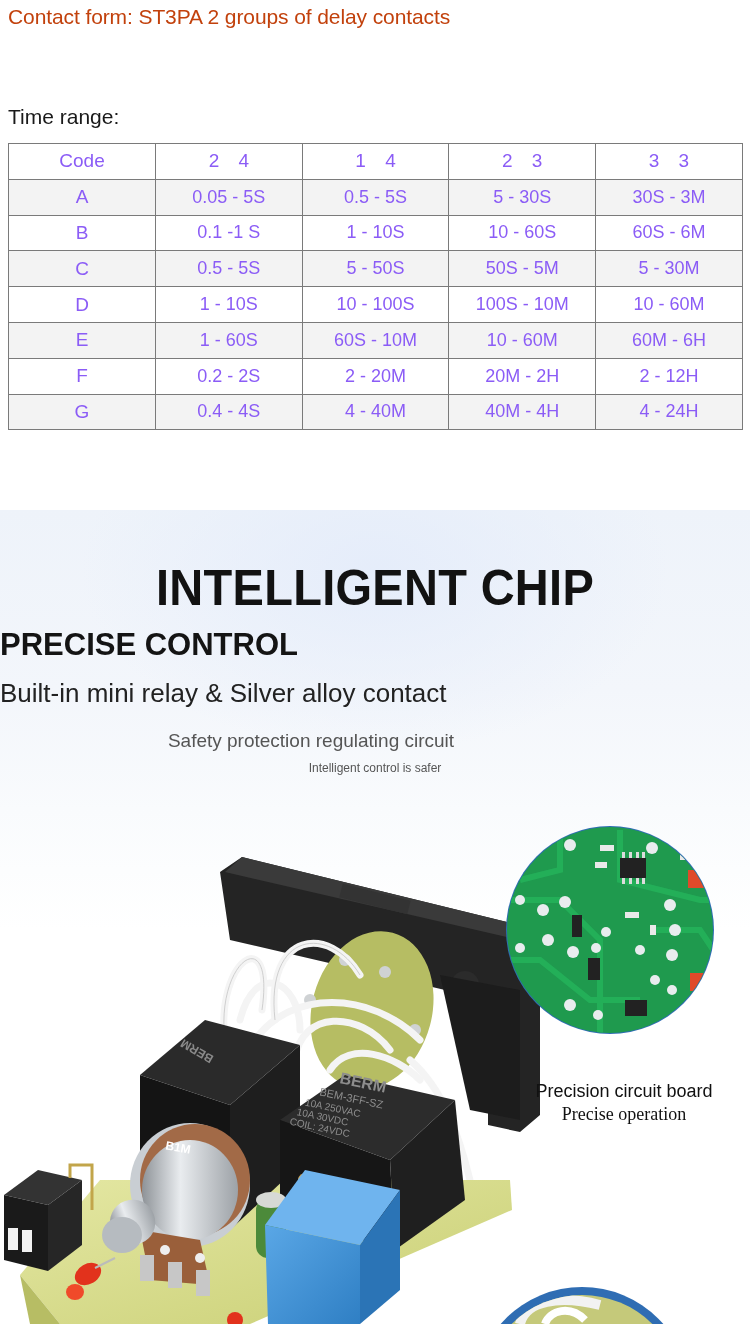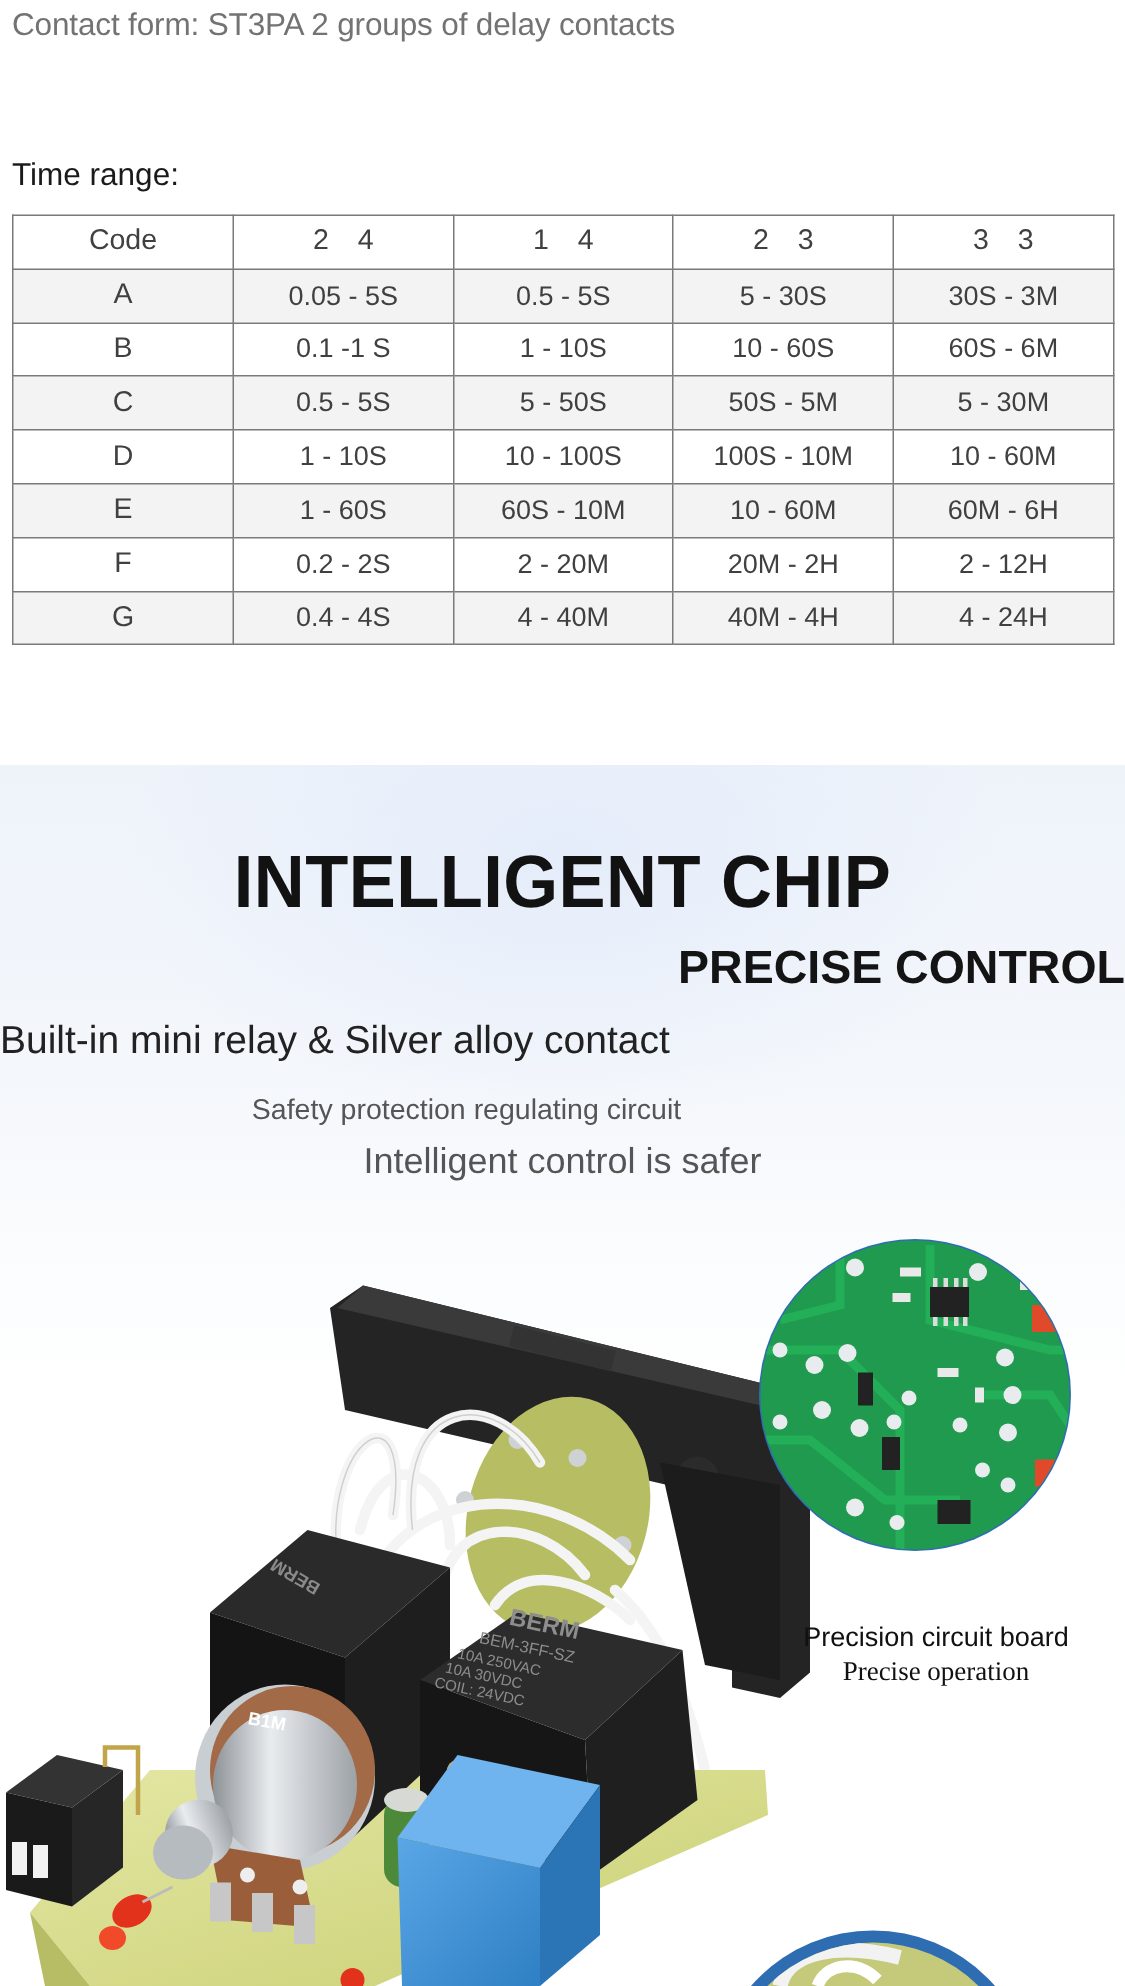--- a/index.html
+++ b/index.html
@@ -1,48 +1,48 @@
 <!DOCTYPE html>
 <html><head>
   <meta charset="utf-8">
   <style>
     * { margin:0; padding:0; box-sizing:border-box; }
     html, body { width:750px; height:1324px; overflow:hidden; background:#ffffff; }
     body { font-family:"Liberation Sans", sans-serif; color:#111; position:relative; }
 
-    .contact-form { position:absolute; left:8px; top:5px; font-size:21px; color:#737373; letter-spacing:-0.1px; }
+    .contact-form { position:absolute; left:8px; top:5px; font-size:21px; color:#c2410c; letter-spacing:-0.1px; }
     .time-range-label { position:absolute; left:8px; top:105px; font-size:21px; color:#1a1a1a; }
 
     table.range-table {
       position:absolute; left:8px; top:143px; width:734px;
       border-collapse:collapse; table-layout:fixed;
       font-family:"Liberation Sans", sans-serif;
     }
     .range-table td, .range-table th {
       border:1.5px solid #7a7a7a; height:35.8px; text-align:center;
-      font-size:18px; font-weight:normal; color:#404040; padding:0; vertical-align:middle;margin-top:24px;
+      font-size:18px; font-weight:normal; color:#8b5cf6; padding:0; vertical-align:middle;margin-top:24px;
     }
     .range-table th { font-size:19px; background:#fff; }
     .range-table th.col-h { word-spacing:14px; }
     .range-table td.code { font-size:19px; }
     .range-table tr.alt td { background:#f3f3f3; }
     .range-table col.c0 { width:147px; }
     .range-table col.cx { width:146.7px; }
 
     .promo {
       position:absolute; left:0; top:510px; width:750px; height:814px;
       background:
         radial-gradient(ellipse 420px 260px at 375px 60px, rgba(228,236,250,0.9), rgba(240,245,252,0) 70%),
         linear-gradient(180deg, #eef3fa 0px, #f3f6fb 180px, #f9fbfd 300px, #ffffff 420px, #ffffff 100%);
     }
     .promo-title { position:absolute; left:0; width:750px; top:50px; text-align:center; font-size:47px; font-weight:bold; color:#121212; letter-spacing:0.3px; transform:scaleY(1.05); }
-    .promo-sub { position:absolute; left:0; width:750px; top:117px; text-align:right; font-size:31px; font-weight:bold; color:#141414; }
+    .promo-sub { position:absolute; left:0; width:750px; top:117px; text-align:left; font-size:31px; font-weight:bold; color:#141414; }
     .promo-line { position:absolute; left:0; width:750px; top:168px; font-size:26px; color:#222; }
     .promo-note1 { position:absolute; left:0; width:622px; top:220px; text-align:center; font-size:19px; color:#555; }
-    .promo-note2 { position:absolute; left:0; width:750px; top:251px; text-align:center; font-size:24px; color:#555; }
+    .promo-note2 { position:absolute; left:0; width:750px; top:251px; text-align:center; font-size:12px; color:#555; }
 
     .product { position:absolute; left:0; top:0; width:750px; height:1324px; pointer-events:none; }
     .product svg { position:absolute; left:0; top:0; }
     .callout-label { position:absolute; font-size:18px; color:#111; text-align:center; line-height:23px;margin-top:33px; }
     .callout-label.l1 { left:518px; top:1047px; width:212px; }
     .callout-label.l2 { left:518px; top:1070px; width:212px;font-family:Liberation Serif, serif; }
   </style>
 </head>
 <body>
 

